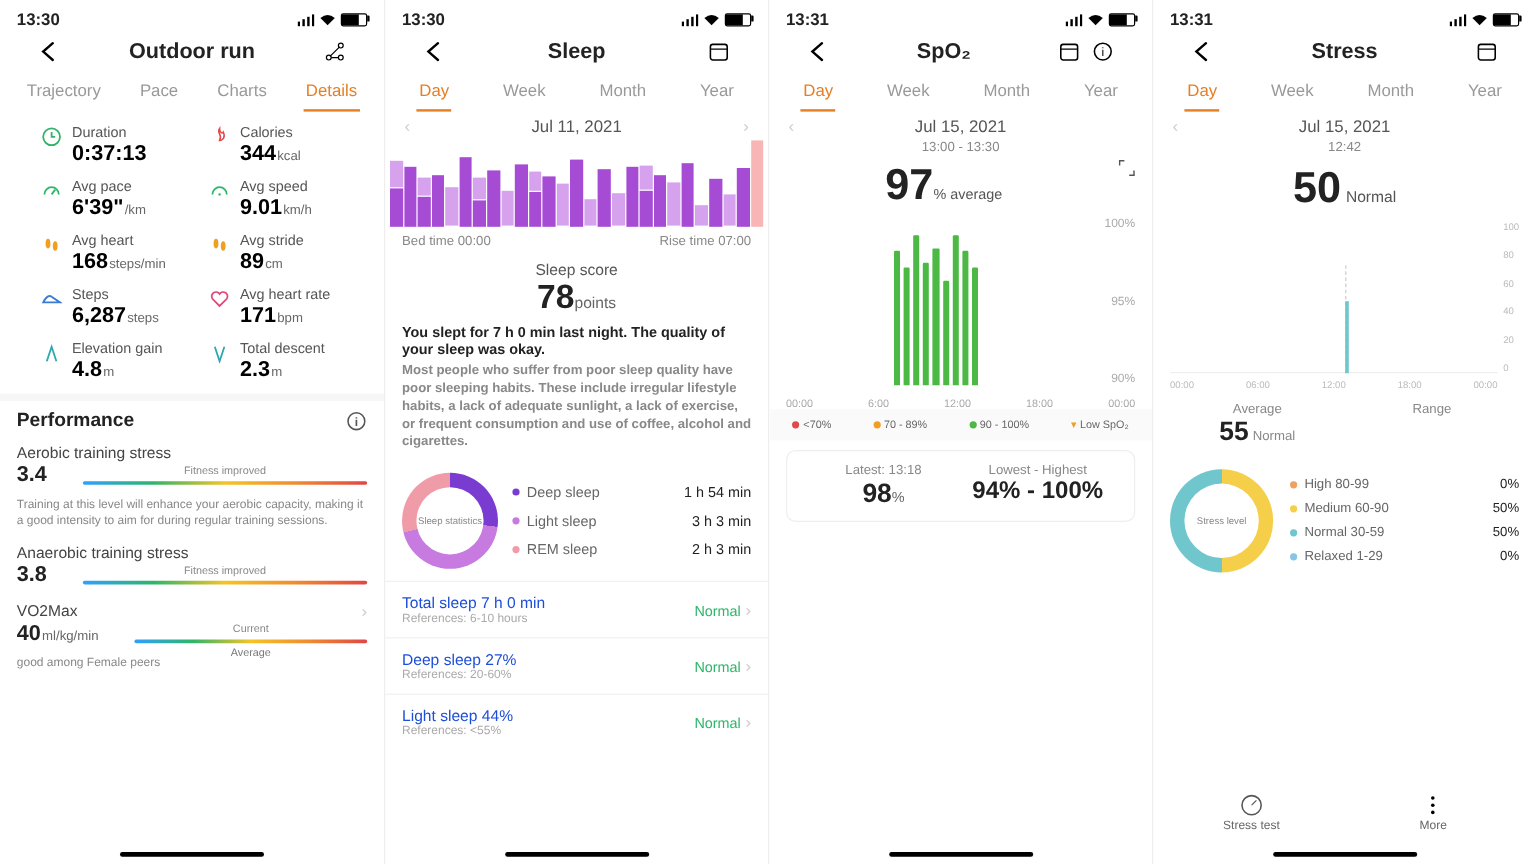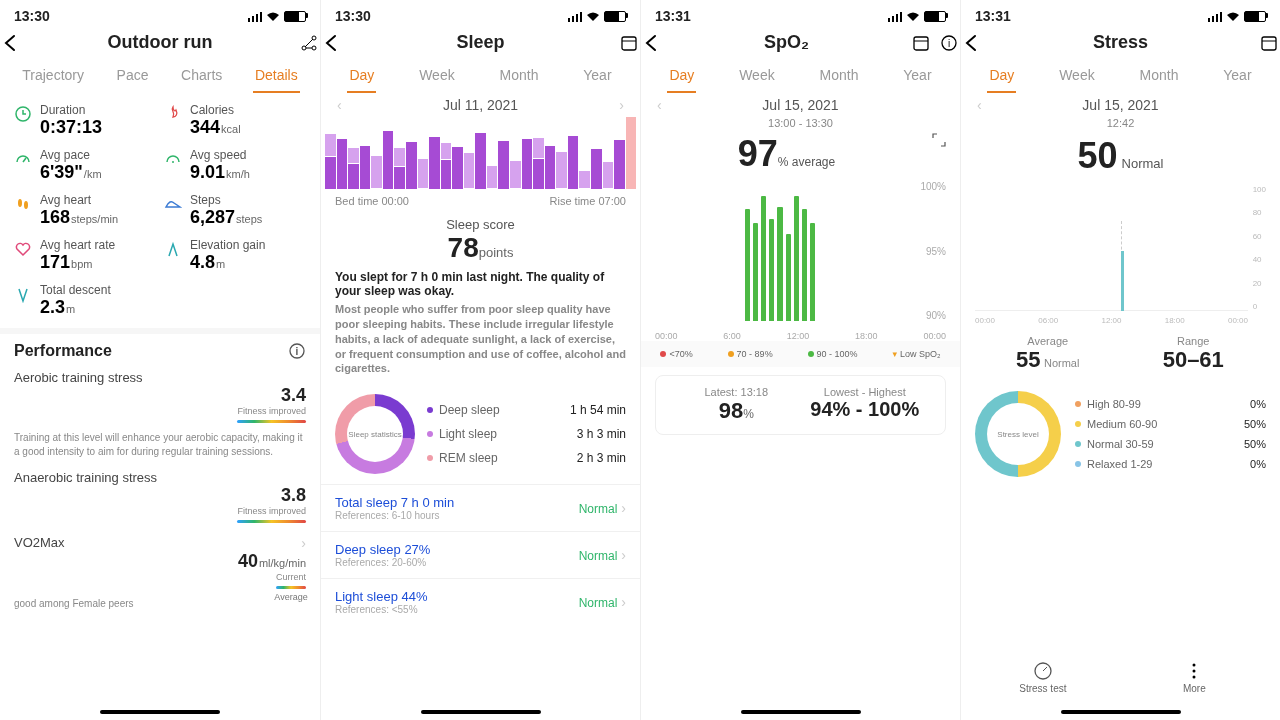--- a/index.html
+++ b/index.html
@@ -5,37 +5,37 @@
   * { box-sizing: border-box; margin: 0; padding: 0; }
   body { font-family: -apple-system, "Helvetica Neue", Arial, sans-serif; background: #f2f2f2; display: flex; width: 1280px; height: 720px; overflow: hidden; }
   .phone { width: 320px; height: 720px; background: #fff; position: relative; overflow: hidden; font-size: 12px; color: #222; flex-shrink: 0; }
   .phone + .phone { border-left: 1px solid #eee; }
   .statusbar { display: flex; justify-content: space-between; align-items: center; padding: 8px 14px 2px; font-size: 14px; font-weight: 600; }
   .statusbar .icons { display: flex; gap: 4px; align-items: center; }
   .sig,.wifi { width: 14px; height: 11px; }
   .batt { width: 22px; height: 11px; border: 1px solid #000; border-radius: 2px; position: relative; }
   .batt::after { content: ""; position: absolute; top: 1px; right: -3px; width: 2px; height: 5px; background: #000; border-radius: 0 1px 1px 0; }
   .batt i { display: block; background: #000; height: 100%; width: 70%; }
-  .header { display: flex; align-items: center; justify-content: space-between; padding: 6px 2px; }
+  .header { display: flex; align-items: center; justify-content: space-between; padding: 6px 32px; }
   .header h1 { font-size: 18px; font-weight: 600; }
   .icon { display: inline-flex; align-items: center; justify-content: center; }
   .tabs { display: flex; justify-content: space-around; padding: 4px 6px 0; font-size: 14px; color: #999; }
   .tabs .tab { padding: 4px 2px 8px; border-bottom: 2px solid transparent; }
   .tabs .tab.active-orange { color: #e67e22; border-bottom: 2px solid #e67e22; }
   .section { padding: 8px 14px; font-weight: bold; }
-  .stat-grid { display: grid; grid-template-columns: 1fr 1fr; gap: 10px 8px; padding: 10px 14px; }
+  .stat-grid { display: grid; grid-template-columns: 1fr 1fr; gap: 10px 8px; padding: 10px 14px; margin-left: 20px; }
   .stat-item { display: flex; align-items: flex-start; gap: 8px; }
   .stat-icon { width: 18px; height: 18px; margin-top: 2px; flex-shrink: 0; }
   .stat-label { font-size: 12px; color: #555; }
   .stat-value { font-size: 18px; font-weight: 600; color: #000; }
   .stat-unit { font-size: 11px; color: #666; font-weight: 400; margin-left: 1px; }
   .divider { height: 6px; background: #f6f6f6; }
   .perf-head { display: flex; justify-content: space-between; align-items: center; padding: 8px 14px 4px; font-size: 16px; font-weight: 600; }
   .perf-item { padding: 6px 14px; }
-  .perf-item .top { display: flex; justify-content: space-between; align-items: flex-end; flex-direction: column; }
+  .perf-item .top { display: flex; justify-content: space-between; align-items: center; }
   .perf-name { font-size: 13px; color: #444; }
   .perf-val { font-size: 18px; font-weight: 600; }
   .gradline { height: 3px; background: linear-gradient(90deg,#30a0ff,#2fb56a,#f5c425,#ef8b2f,#e04646); border-radius: 2px; margin-top: 4px; position: relative; }
   .gradline .caret { position: absolute; top: -12px; font-size: 9px; width: 60px; text-align: center; transform: translateX(-50%); color: #777; }
   .tiny { font-size: 10px; color: #888; line-height: 1.35; padding: 2px 14px 6px; }
   .date-nav { display: flex; align-items: center; justify-content: space-between; padding: 4px 16px; color: #888; font-size: 14px; }
   .date-nav .date { color: #555; }
   .spark-area { height: 72px; margin: 0 0 4px; padding: 0 4px; display: flex; align-items: stretch; gap: 1px; }
   .spark-area .bar { flex:1; display:flex; flex-direction:column; justify-content:flex-end; }
   .spark-area .bar .fill { background:#a64bd4; }
@@ -168,20 +168,27 @@
       </div>
     <div class="stat-item">
         <svg class="stat-icon" viewBox="0 0 18 18">
           <ellipse cx="6" cy="8" rx="2" ry="4" fill="#f0a020"></ellipse>
           <ellipse cx="12" cy="10" rx="2" ry="4" fill="#f0a020"></ellipse>
         </svg>
         <div><div class="stat-label">Avg heart</div><span class="stat-value">168</span><span class="stat-unit">steps/min</span></div>
       </div>
     <div class="stat-item">
         <svg class="stat-icon" viewBox="0 0 18 18">
+          <ellipse cx="6" cy="8" rx="2" ry="4" fill="#f0a020"></ellipse>
+          <ellipse cx="12" cy="10" rx="2" ry="4" fill="#f0a020"></ellipse>
+        </svg>
+        <div><div class="stat-label">Avg stride</div><span class="stat-value">89</span><span class="stat-unit">cm</span></div>
+      </div>
+    <div class="stat-item">
+        <svg class="stat-icon" viewBox="0 0 18 18">
           <path d="M2 12 Q6 4 10 8 L16 12 Z" fill="none" stroke="#3b7bd4" stroke-width="1.5"></path>
         </svg>
         <div><div class="stat-label">Steps</div><span class="stat-value">6,287</span><span class="stat-unit">steps</span></div>
       </div>
     <div class="stat-item">
         <svg class="stat-icon" viewBox="0 0 18 18">
           <path d="M9 15 L3 9 A3 3 0 0 1 9 5 A3 3 0 0 1 15 9 Z" fill="none" stroke="#e04a7a" stroke-width="1.5"></path>
         </svg>
         <div><div class="stat-label">Avg heart rate</div><span class="stat-value">171</span><span class="stat-unit">bpm</span></div>
       </div>
@@ -618,21 +625,20 @@
         <span>06:00</span>
         <span>12:00</span>
         <span>18:00</span>
         <span>00:00</span>
       </div>
   </div>
   <div class="avg-row">
     <div class="half"><div class="lab">Average</div><span class="v">55</span> <span class="n">Normal</span></div>
     <div class="half">
         <div class="lab">Range</div>
-        <div class="v">50–61</div>
       </div>
   </div>
   <div class="stress-donut-wrap">
     <div class="donut" style="width:86px;height:86px;background:conic-gradient(#f5cf4a 0 50%, #6fc6cc 50% 100%);">
       <div class="center">Stress level</div>
     </div>
     <div class="stress-legend">
       <div class="row">
           <span class="l">
             <span class="dot" style="background:#f0a060"></span>

